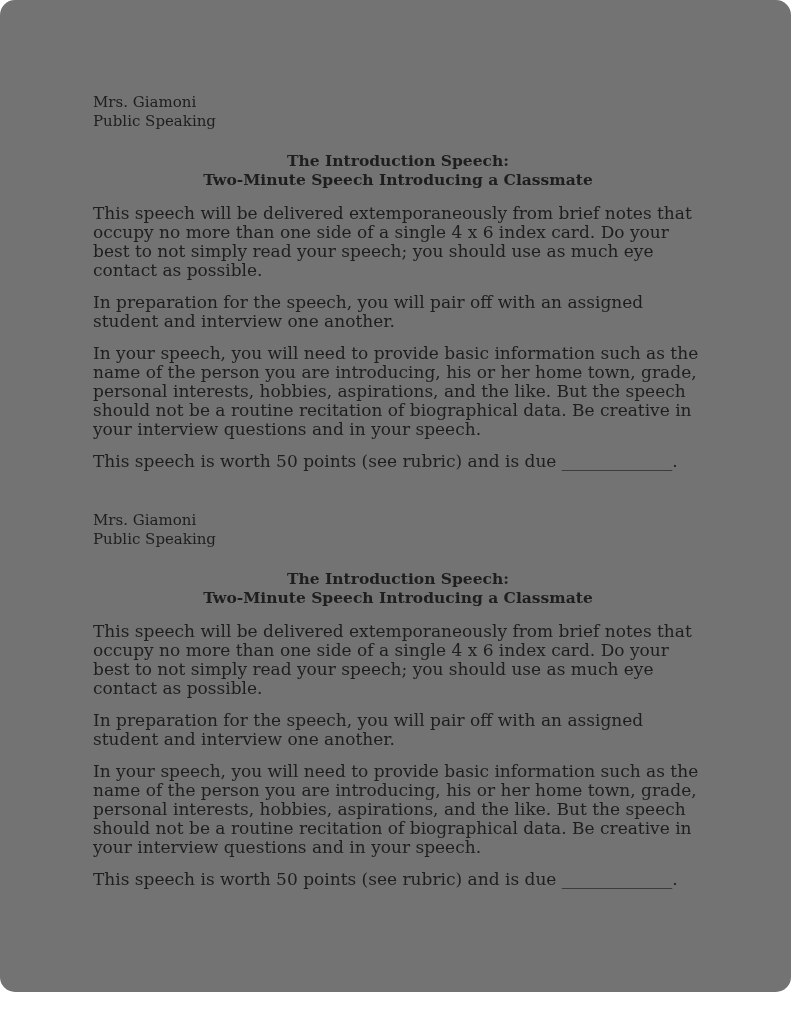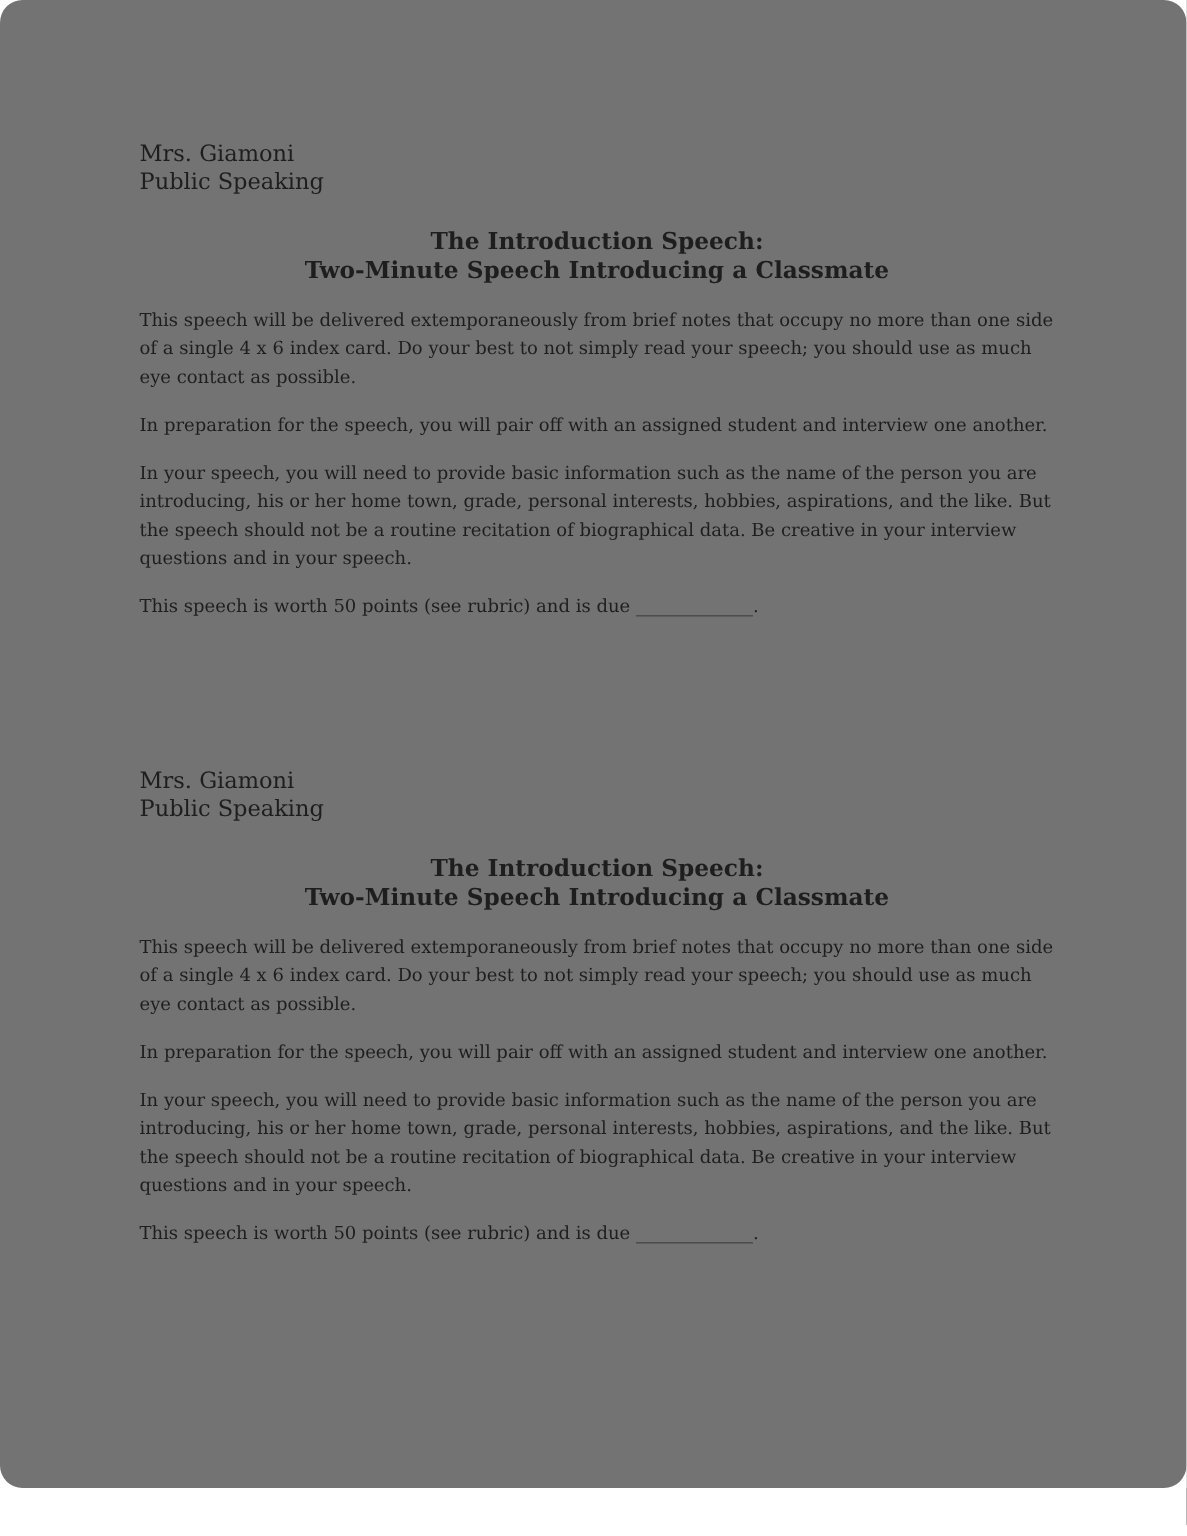--- a/index.html
+++ b/index.html
@@ -31,21 +31,21 @@
   }
   .title-block {
     text-align: center;
     font-weight: bold;
     font-size: 15.5px;
     line-height: 19px;
     margin-bottom: 15px;
     margin-top: 20px;
   }
   .body-para {
-    font-size: 12px;
+    font-size: 17px;
     line-height: 19px;
     margin: 0 0 13px 0;
     text-align: left;
   }
   .body-para:last-child { margin-bottom: 0; }
 </style>
 </head>
 <body>
 
 <div class="page">

